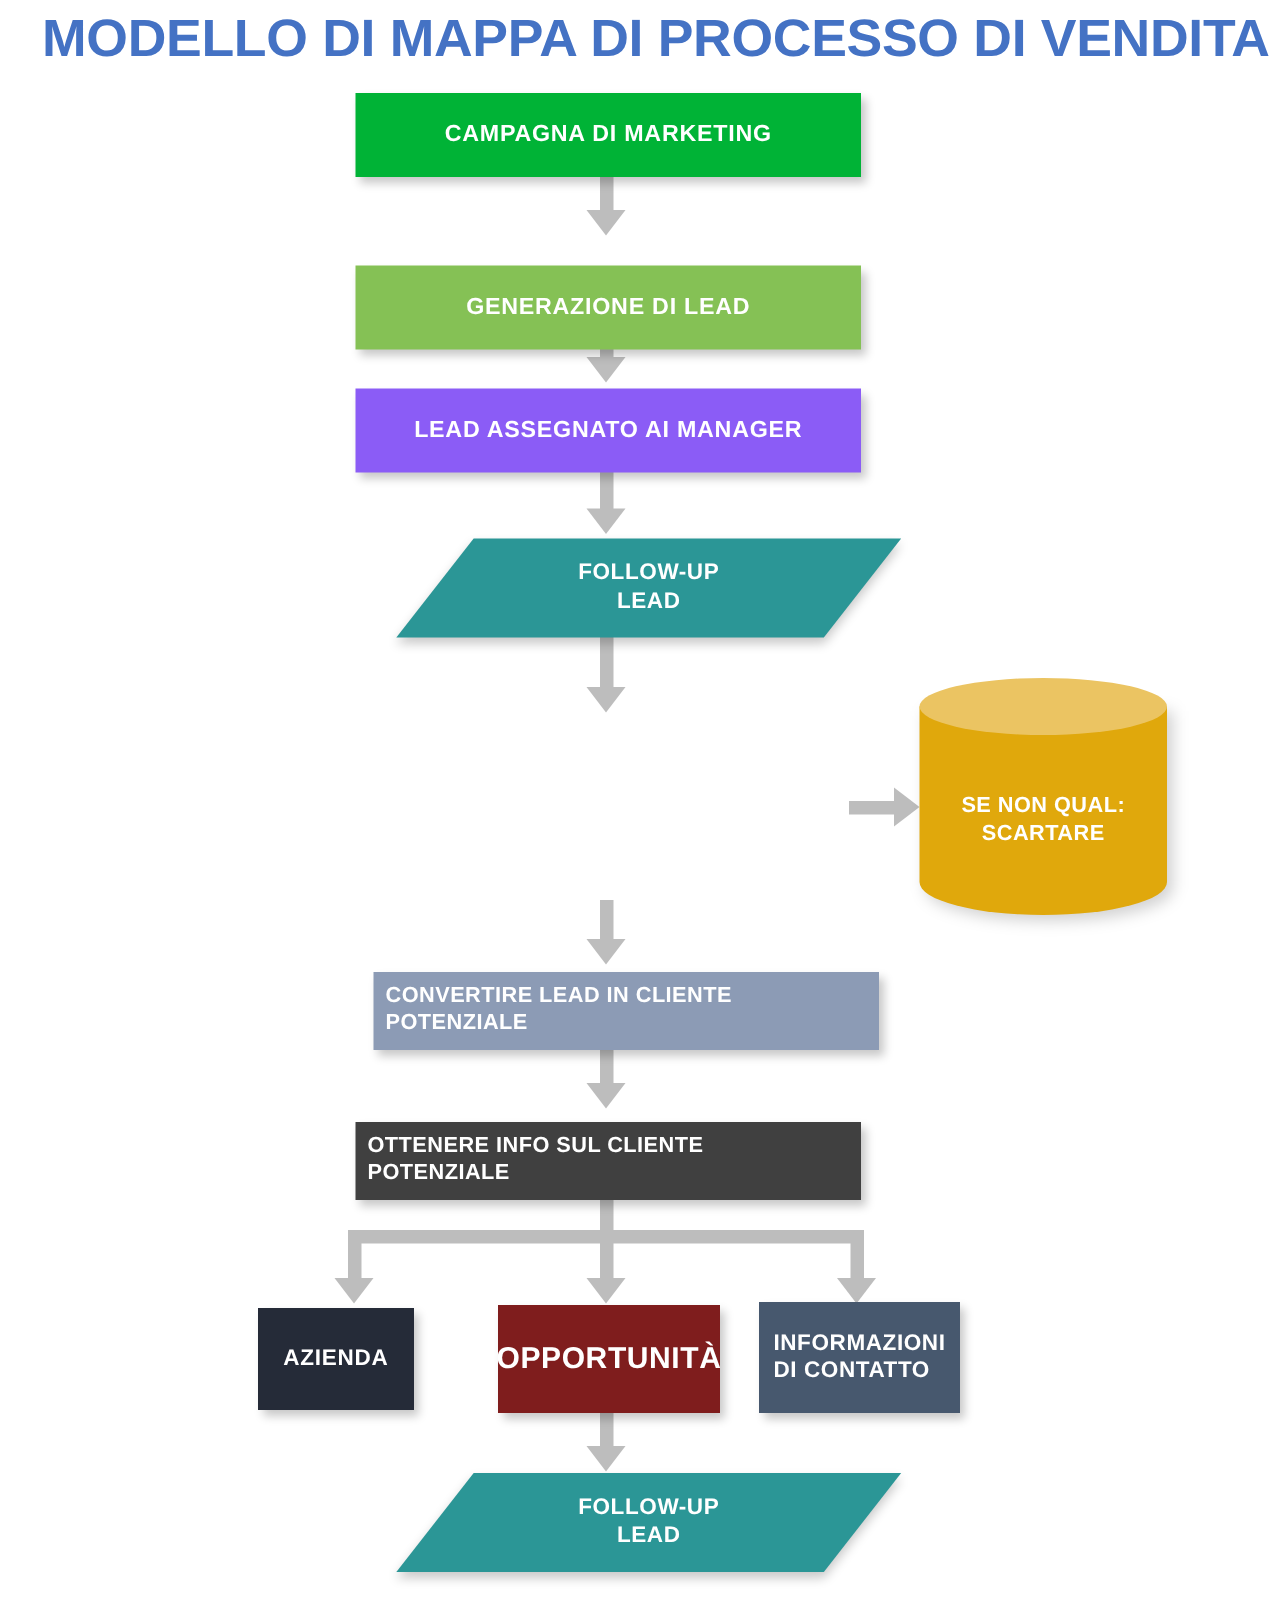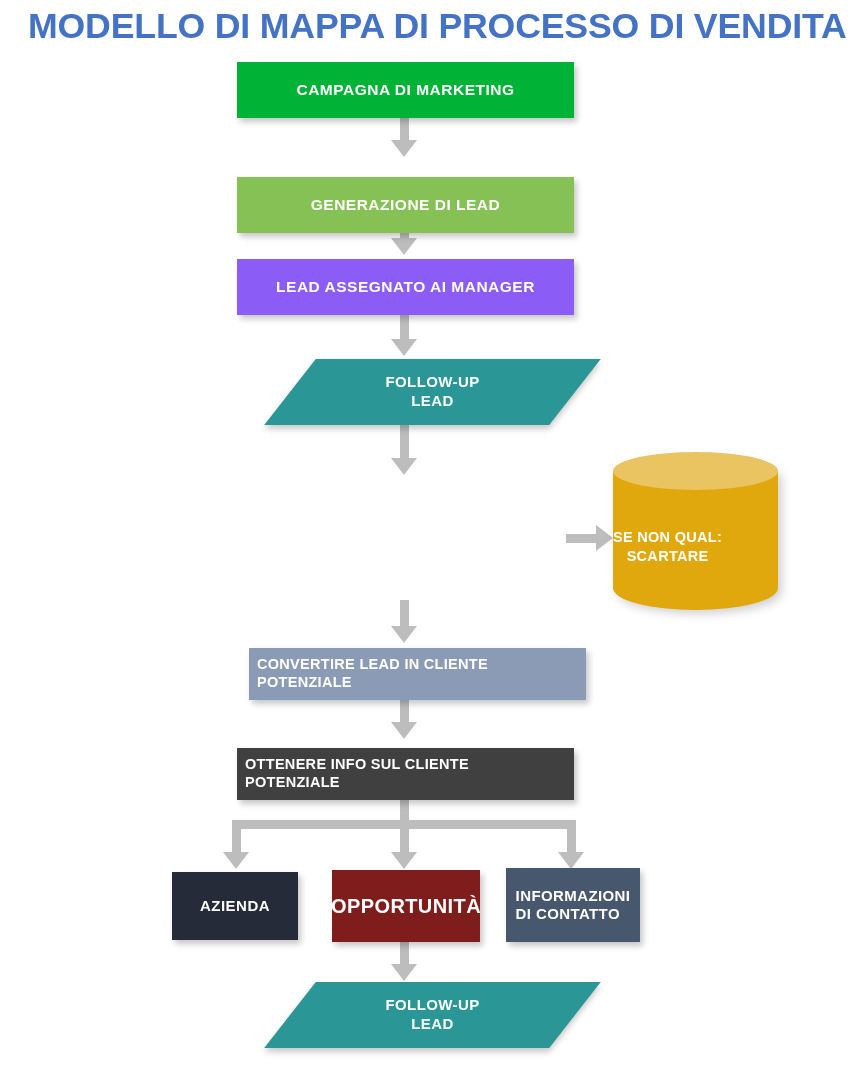--- a/index.html
+++ b/index.html
@@ -72,21 +72,21 @@
   .cyl .body{
     position:absolute;left:0;top:19px;width:100%;
     border-radius:0 0 50% 50%/ 0 0 22px 22px;
   }
   .cyl .top{
     position:absolute;left:0;top:0;width:100%;height:38px;
     border-radius:50%;
   }
   .cyl .lbl{
     position:absolute;left:0;top:0;width:100%;height:100%;
-    display:flex;align-items:center;
+    display:flex;align-items:center;justify-content:center;
     color:#fff;font-weight:bold;text-align:center;line-height:1.3;
     z-index:3;
   }
   .cyl .shadowbox{
     position:absolute;left:4px;top:22px;right:-4px;bottom:-4px;
     background:rgba(0,0,0,0.18);
     filter:blur(5px);
     border-radius:0 0 50% 50%/ 0 0 22px 22px;
     z-index:0;
   }
@@ -202,21 +202,21 @@
   </div>
 
   <div class="node rect" style="left:237px;top:648px;width:337px;height:52px;background:#8C9BB5;font-size:14.5px;letter-spacing:0.3px;margin-left:12px;">
     <span class="lbl">CONVERTIRE LEAD IN CLIENTE POTENZIALE</span>
   </div>
 
   <div class="node rect" style="left:237px;top:748px;width:337px;height:52px;background:#404040;font-size:14.5px;letter-spacing:0.3px;">
     <span class="lbl">OTTENERE INFO SUL CLIENTE POTENZIALE</span>
   </div>
 
-  <div class="node rect" style="left:172px;top:872px;width:126px;height:68px;background:#252B38;font-size:15px;letter-spacing:0.5px;">
+  <div class="node rect" style="left:172px;top:872px;width:104px;height:68px;background:#252B38;font-size:15px;letter-spacing:0.5px;">
     <span class="lbl">AZIENDA</span>
   </div>
 
   <div class="node rect" style="left:332px;top:870px;width:148px;height:72px;background:#7f1d1d;font-size:20px;letter-spacing:0.4px;">
     <span class="lbl">OPPORTUNITÀ</span>
   </div>
 
   <div class="node rect" style="left:506px;top:868px;width:134px;height:74px;background:#47586E;font-size:15px;letter-spacing:0.4px;">
     <span class="lbl">
       <span>INFORMAZIONI</span><br>

